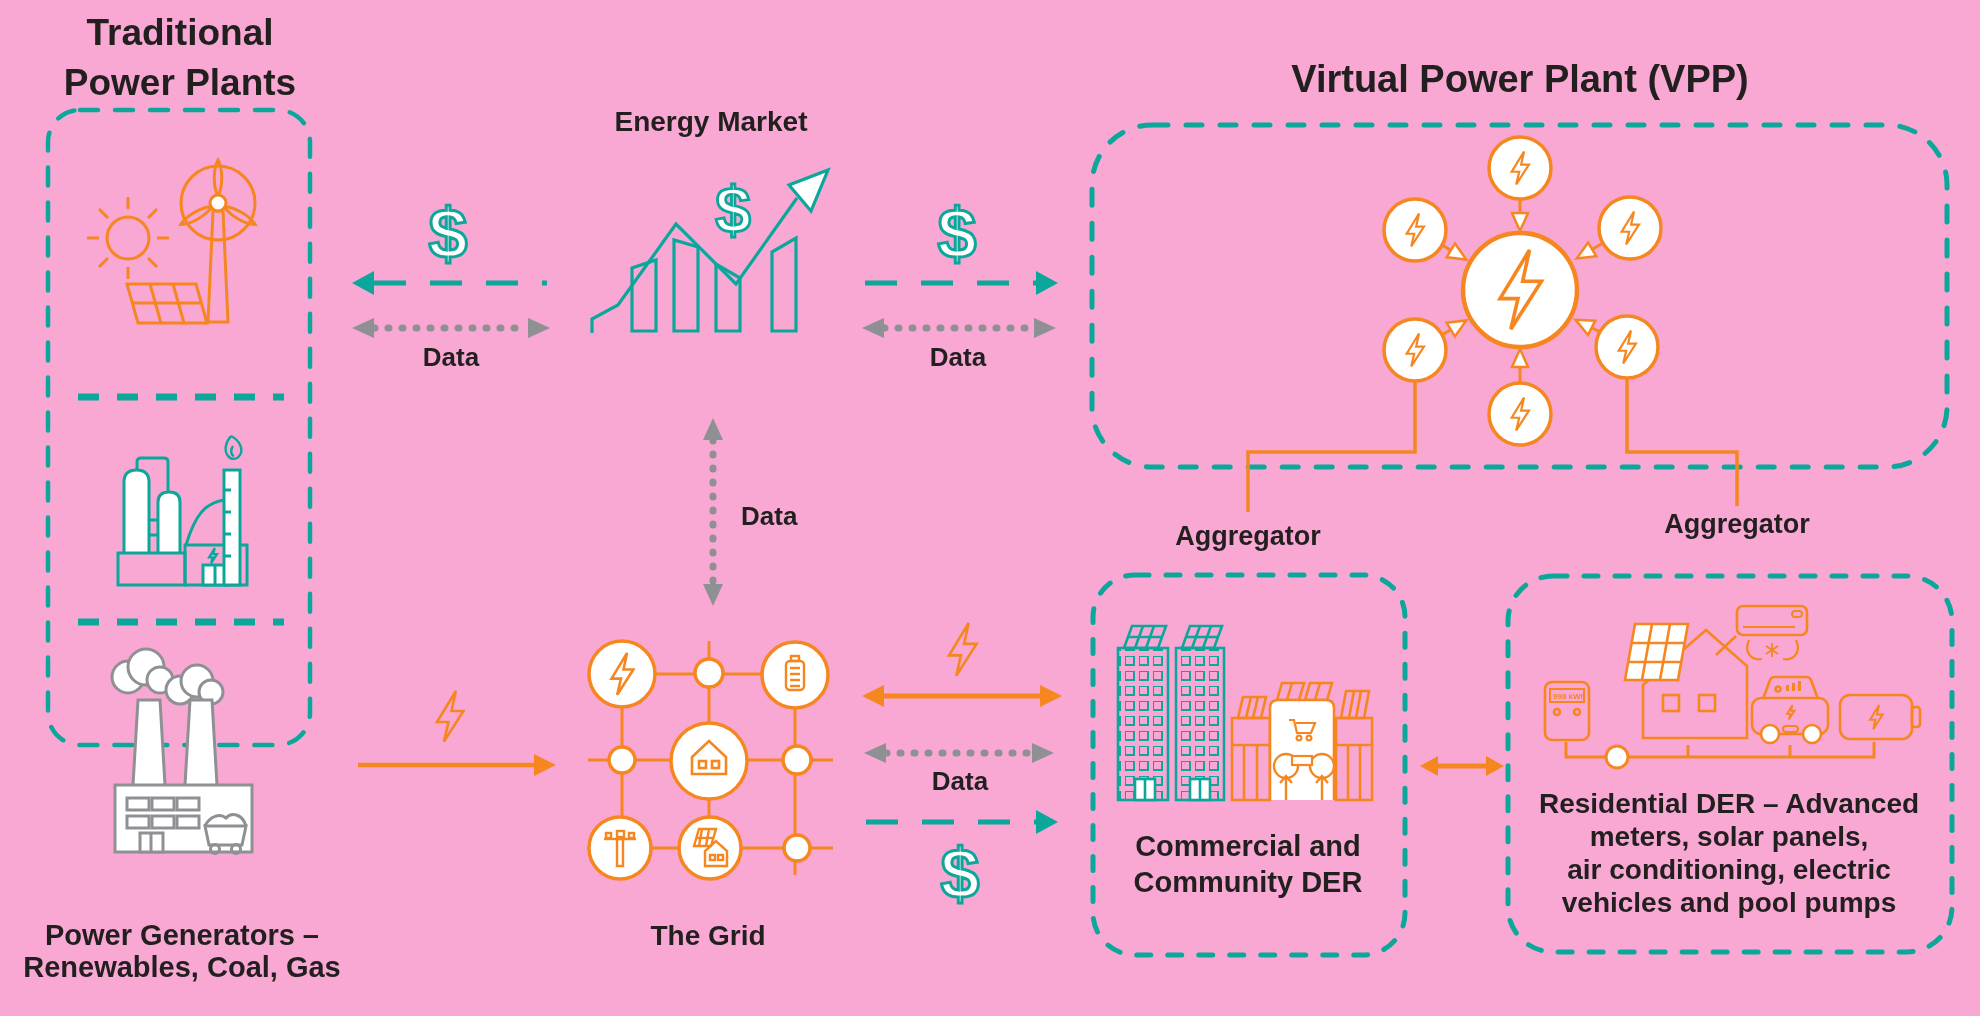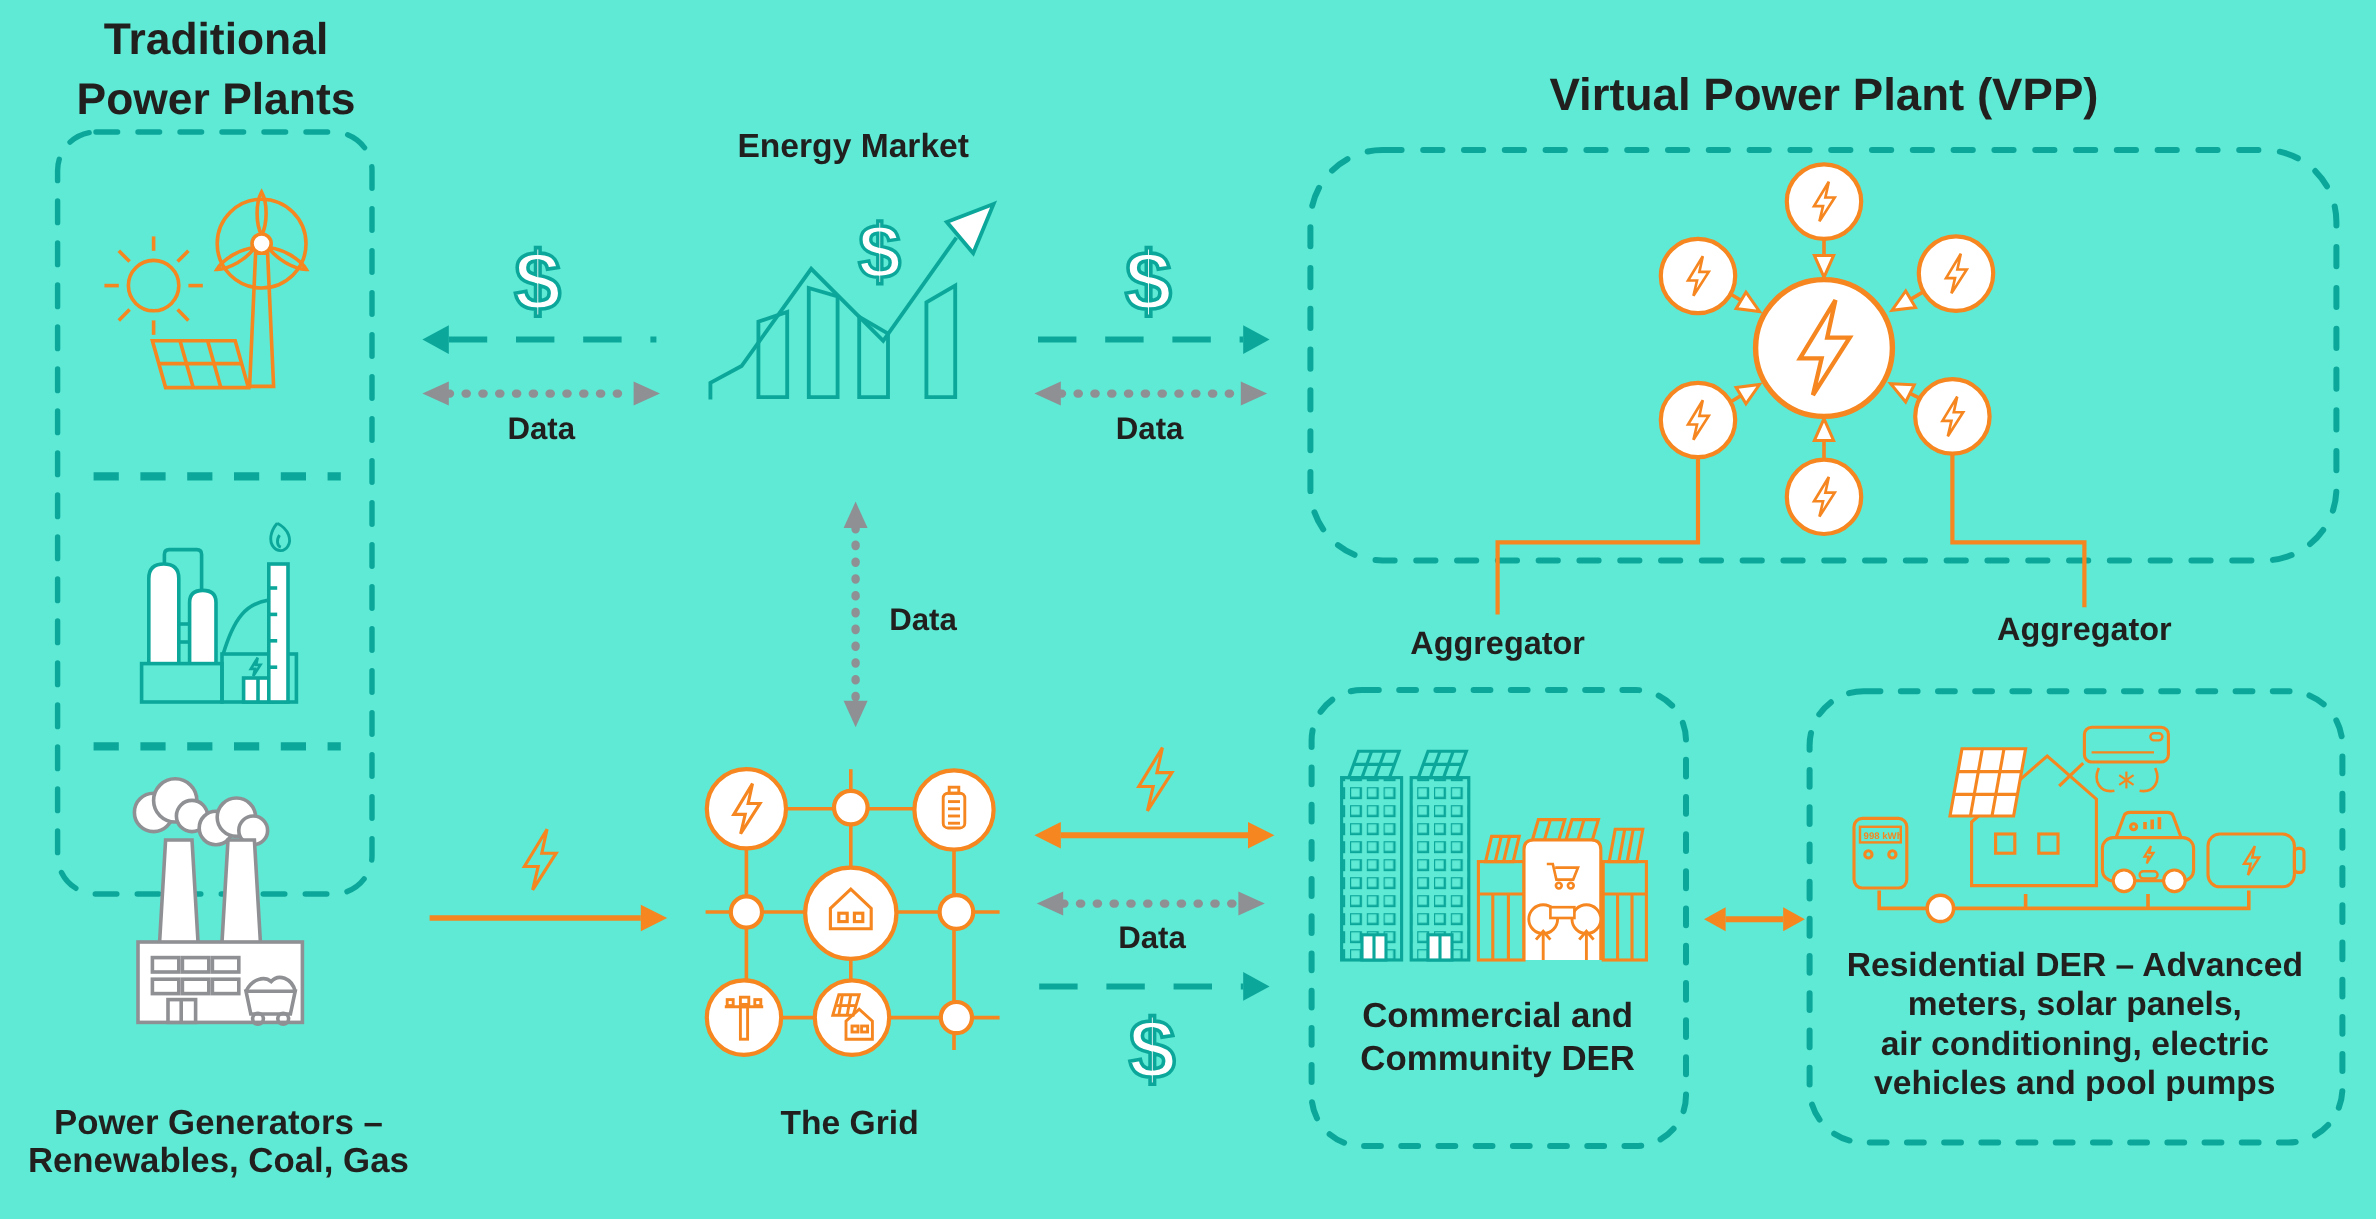--- a/index.html
+++ b/index.html
@@ -2,21 +2,21 @@
 <html><head>
 <meta charset="utf-8">
 <style>
   :root{
     --teal:#0ca79b;
     --orange:#f6861f;
     --gray:#8f9094;
     --ink:#221f1f;
   }
   html,body{margin:0;padding:0;background:#fff;}
-  .canvas{position:relative;width:1980px;height:1016px;background:#5eead4;overflow:hidden;}
+  .canvas{position:relative;width:1980px;height:1016px;background:#f9a8d4;overflow:hidden;}
   svg{position:absolute;left:0;top:0;font-family:"Liberation Sans",sans-serif;}
   .s-teal{stroke:var(--teal);fill:none;}
   .s-or{stroke:var(--orange);fill:none;}
   .s-gray{stroke:var(--gray);fill:none;}
   .f-teal{fill:var(--teal);stroke:none;}
   .f-or{fill:var(--orange);stroke:none;}
   .f-gray{fill:var(--gray);stroke:none;}
   text.lbl{fill:var(--ink);font-weight:bold;}
   text.meter{fill:var(--orange);font-weight:bold;}
   text.dollar{fill:#ffffff;stroke:var(--teal);font-weight:bold;}

